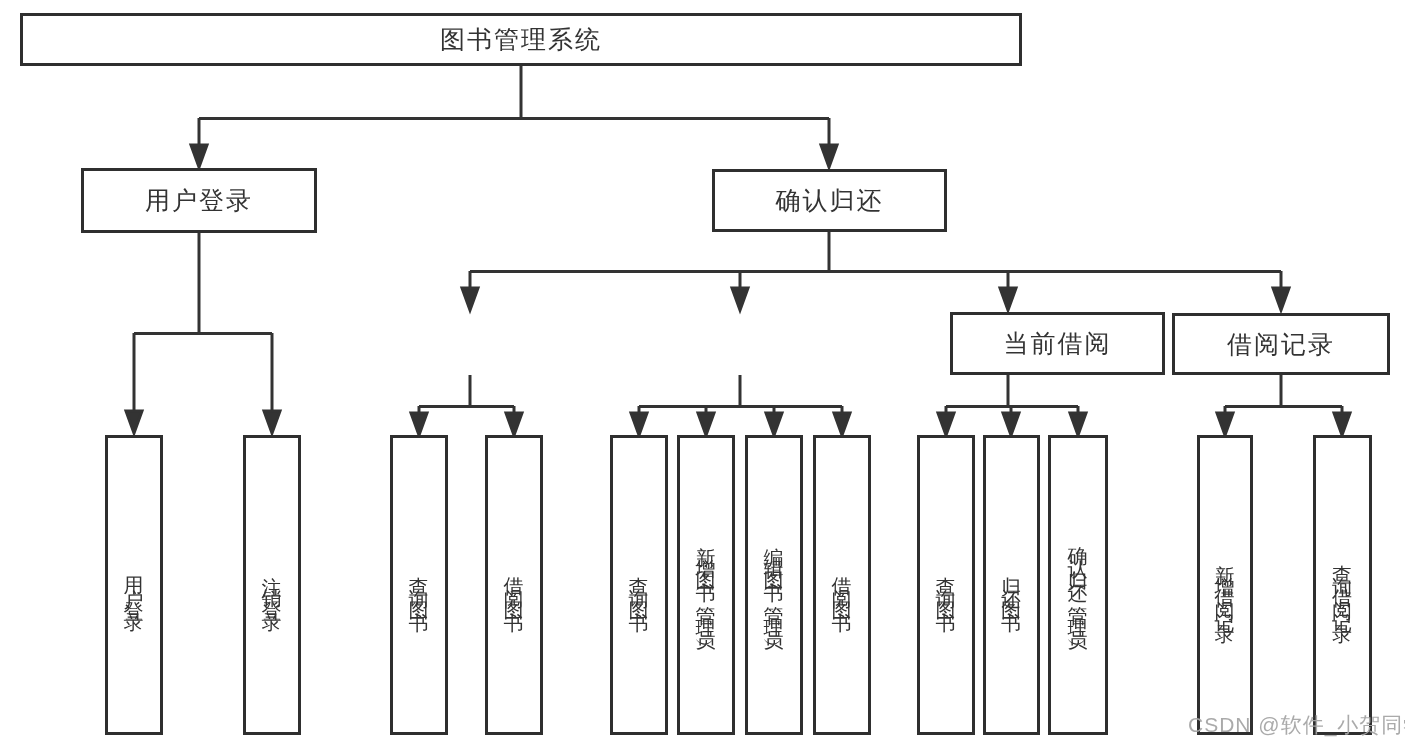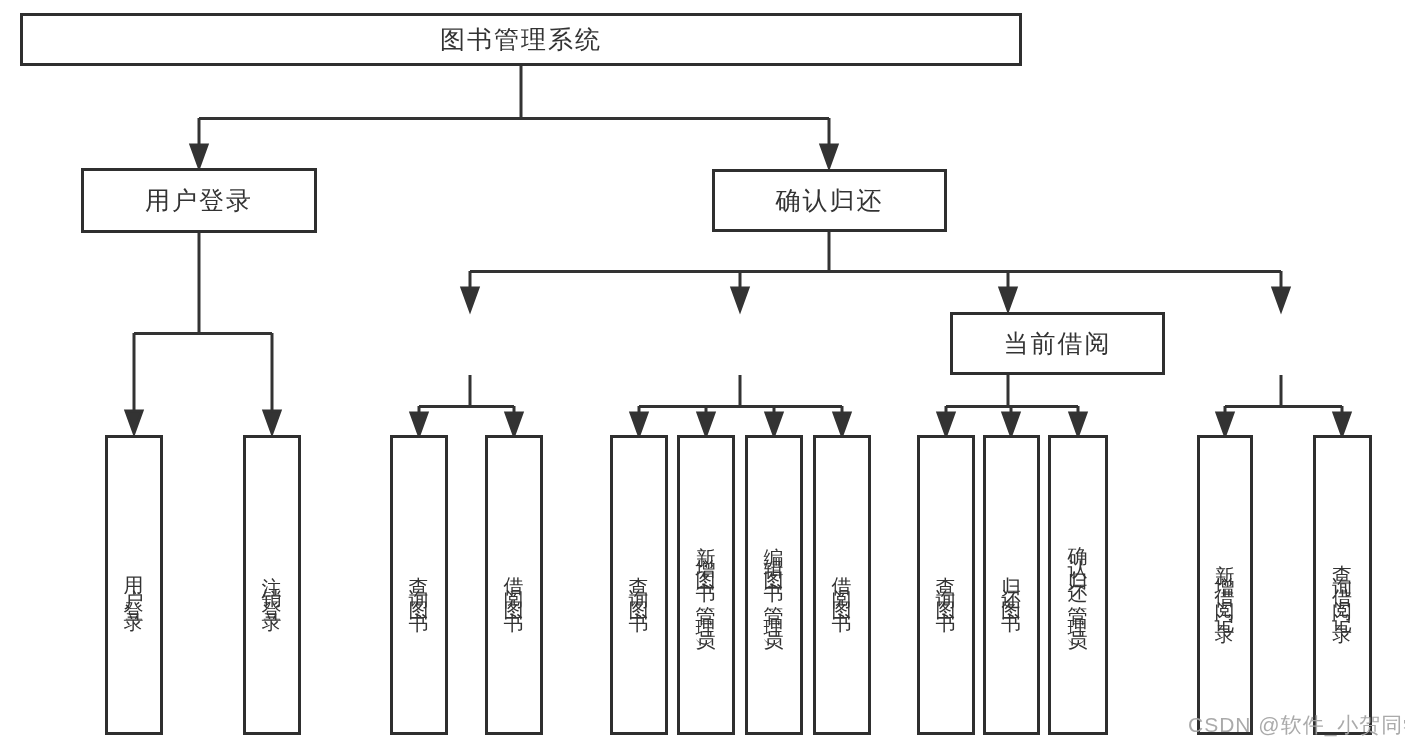--- a/index.html
+++ b/index.html
@@ -141,20 +141,23 @@
   <div class="node" style="left:81px; top:168px; width:236px; height:65px;">
     <span class="lbl">用户登录</span>
   </div>
   <div class="node" style="left:712px; top:169px; width:235px; height:63px;">
     <span class="lbl">确认归还</span>
   </div>
 
   <div class="node" style="left:902px; top:312px; width:215px; height:63px;margin-left:48px;">
     <span class="lbl">当前借阅</span>
   </div>
+  <div class="node" style="left:1172px; top:313px; width:218px; height:62px;">
+    <span class="lbl">借阅记录</span>
+  </div>
 
   <div class="node leaf" style="left:105px; top:435px; width:58px; height:300px;">
     <span class="lbl">用户登录</span>
   </div>
   <div class="node leaf" style="left:243px; top:435px; width:58px; height:300px;">
     <span class="lbl">注销登录</span>
   </div>
 
   <div class="node leaf" style="left:390px; top:435px; width:58px; height:300px;">
     <span class="lbl">查询图书</span>

